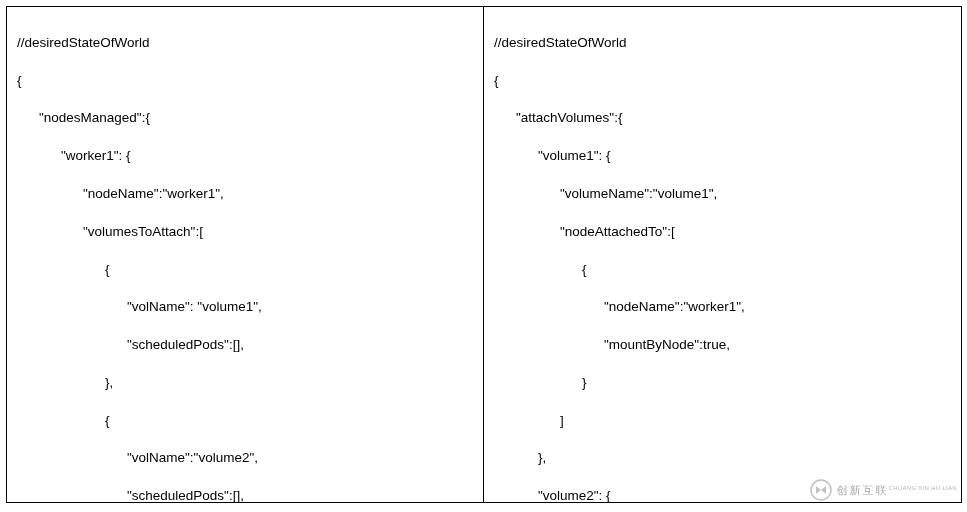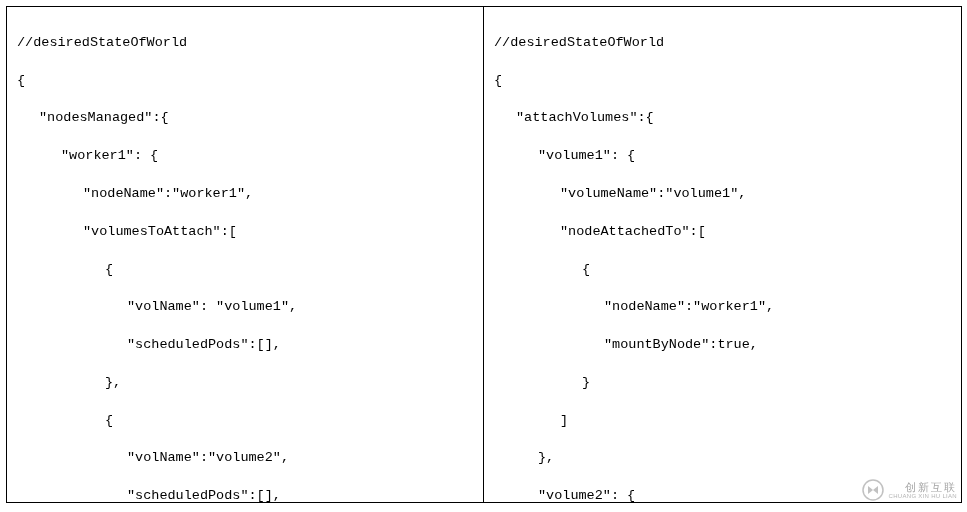--- a/index.html
+++ b/index.html
@@ -18,43 +18,41 @@
       width: 956px;
       height: 497px;
       margin: 6px;
       display: flex;
     }
     .pane {
       flex: 1 1 50%;
       padding: 8px 8px 8px 10px;
       white-space: pre;
       overflow: hidden;
-      font-family: Liberation Mono, monospace;
     }
     .pane-left {
       border-right: 1.5px solid #000;
     }
     .watermark {
       position: absolute;
       right: 10px;
       bottom: 10px;
       display: flex;
       align-items: center;
       gap: 4px;
       opacity: 0.45;
     }
     .watermark-icon {
       width: 24px;
       height: 24px;
     }
     .watermark-text {
       display: flex;
-      flex-direction: column;
+      flex-direction: row;
       line-height: 1;
-      align-items: flex-end;
     }
     .watermark-cn { font-size: 11px; letter-spacing: 2px; color:#333;}
     .watermark-en { font-size: 6px; letter-spacing: 0.3px; color:#555;}
     .line { display:block; }
     .i1 { padding-left: 22px; }
     .i2 { padding-left: 44px; }
     .i3 { padding-left: 66px; }
     .i4 { padding-left: 88px; }
     .i5 { padding-left: 110px; }
   </style>

